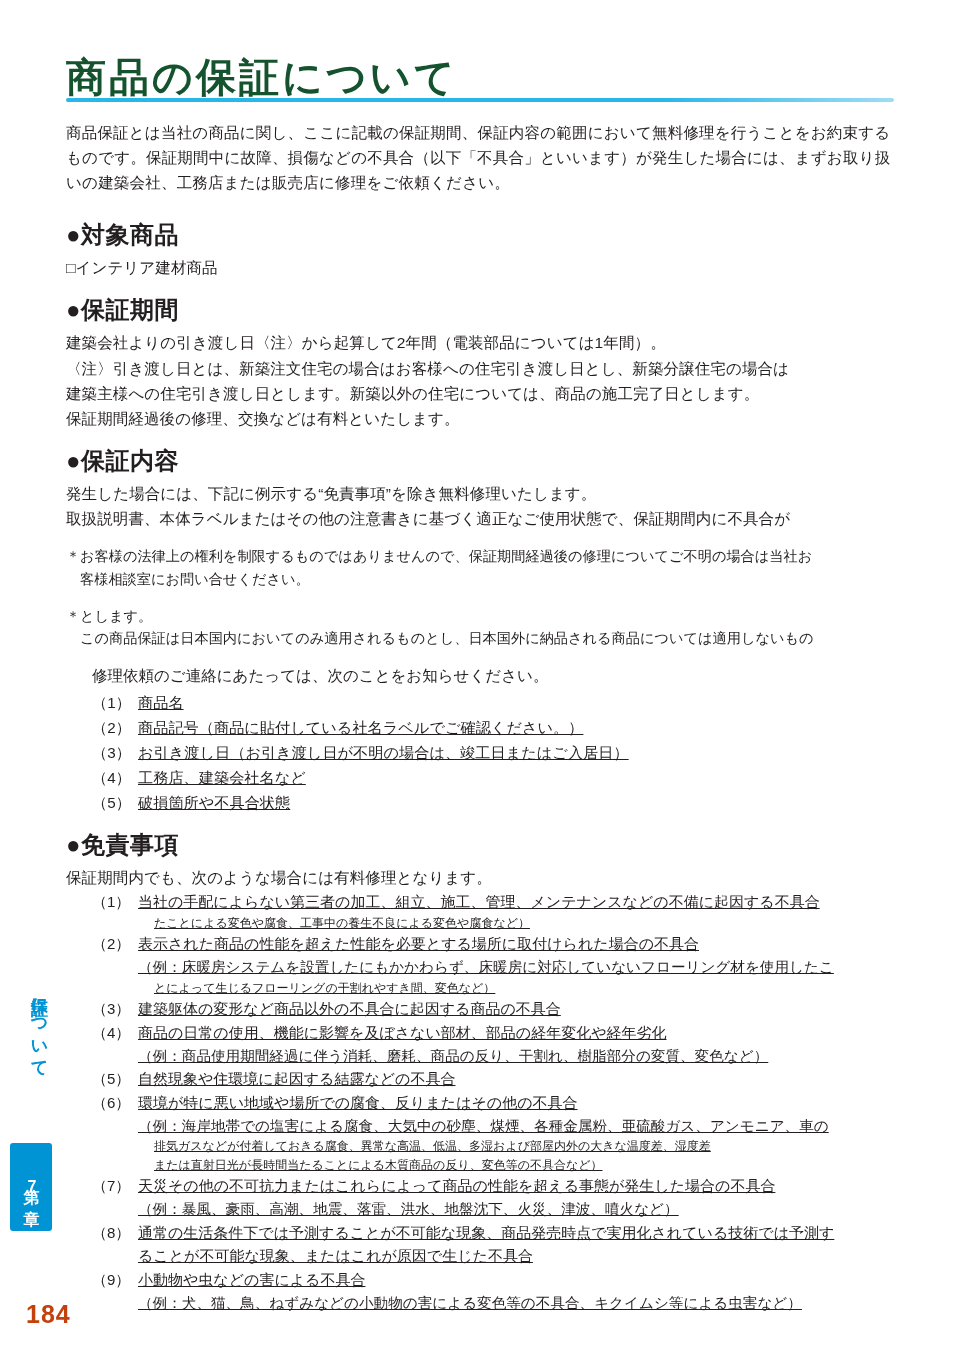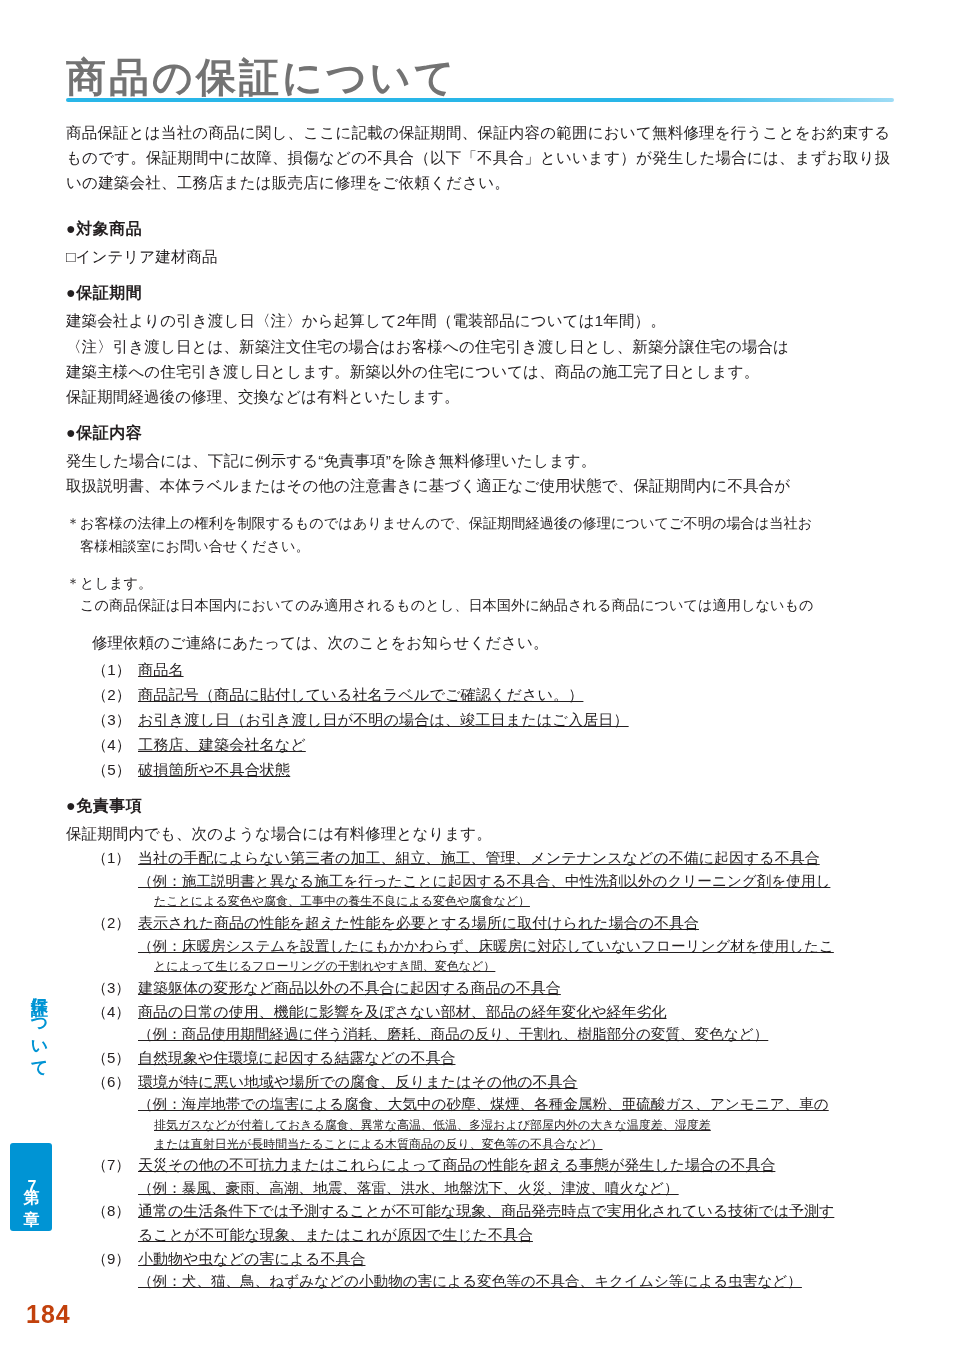--- a/index.html
+++ b/index.html
@@ -55,21 +55,21 @@
     letter-spacing: 2px;
   }
 
   
   .title {
     position: absolute;
     left: 66px;
     top: 28px;
     font-size: 40px;
     font-weight: bold;
-    color: #737373;
+    color: #14532d;
     letter-spacing: 3px;
     line-height: 1.1;
   }
   .title-rule {
     position: absolute;
     left: 66px;
     top: 98px;
     width: 828px;
     height: 4px;
     background: linear-gradient(to right, #29b6e8 0%, #29b6e8 72%, #9fdcf5 100%);
@@ -86,21 +86,21 @@
   p, div.line {
     margin: 0;
   }
   .intro {
     font-size: 15.5px;
     line-height: 1.62;
     margin-bottom: 24px;
     letter-spacing: 0.2px;
   }
   .sec-head {
-    font-size: 16px;
+    font-size: 24px;
     font-weight: bold;
     margin: 14px 0 4px 0;
     letter-spacing: 0.5px;
   }
   .indent {
     font-size: 15.5px;
     line-height: 1.62;
     letter-spacing: 0.1px;
   }
   .note {
@@ -244,21 +244,20 @@
     <div class="sec-head">●免責事項</div>
     <div class="indent">保証期間内でも、次のような場合には有料修理となります。</div>
 
     <div class="menseki">
       <ol class="numlist">
 
         <li>
           <span class="num">（1）</span>
           <span class="txt">
             <span style="display:block">当社の手配によらない第三者の加工、組立、施工、管理、メンテナンスなどの不備に起因する不具合</span>
-            <span class="sub-hang">（例：施工説明書と異なる施工を行ったことに起因する不具合、中性洗剤以外のクリーニング剤を使用し</span>
             <span class="sub">たことによる変色や腐食、工事中の養生不良による変色や腐食など）</span>
           </span>
         </li>
 
         <li>
           <span class="num">（2）</span>
           <span class="txt">
             <span style="display:block">表示された商品の性能を超えた性能を必要とする場所に取付けられた場合の不具合</span>
             <span class="sub-hang">（例：床暖房システムを設置したにもかかわらず、床暖房に対応していないフローリング材を使用したこ</span>
             <span class="sub">とによって生じるフローリングの干割れやすき間、変色など）</span>

